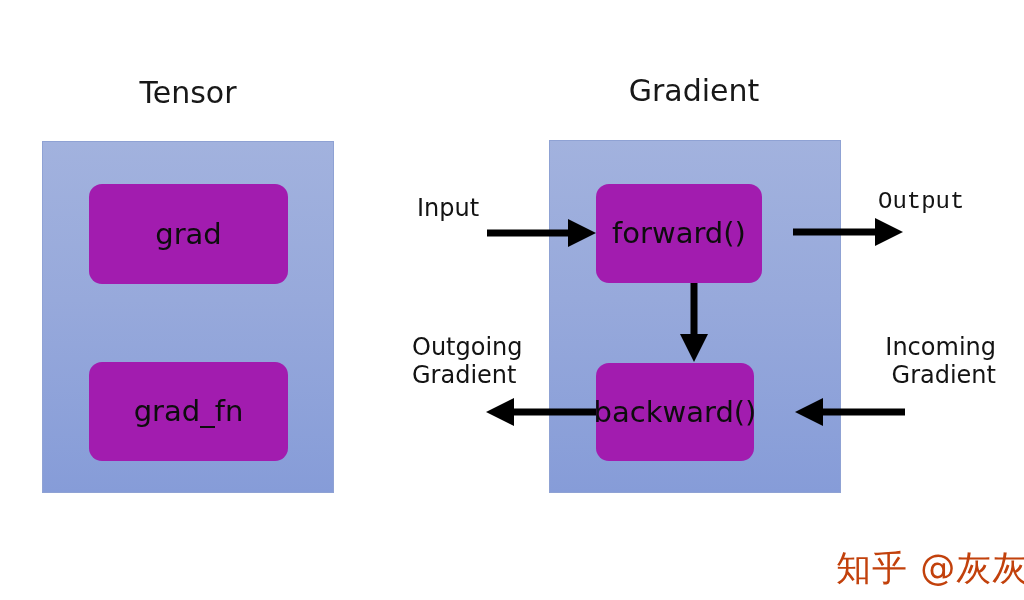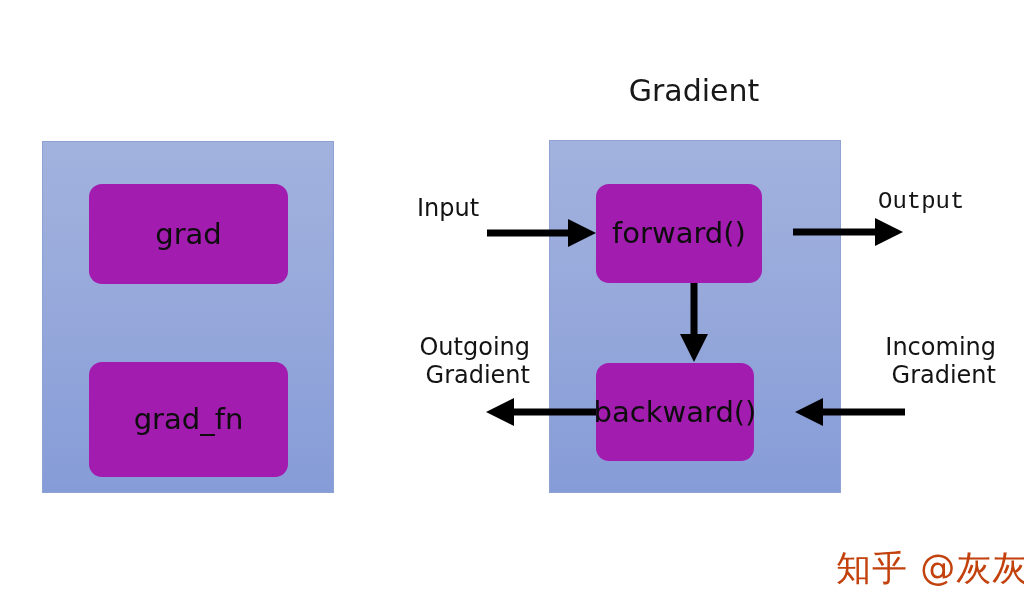--- a/index.html
+++ b/index.html
@@ -49,35 +49,35 @@
     align-items: center;
     justify-content: center;
   }
   .card-label {
     font-size: 29px;
     color: #0d0d0d;
     line-height: 1;
     white-space: nowrap;
   }
   #card-grad     { left: 89px;  top: 184px; width: 199px; height: 100px; }
-  #card-grad-fn  { left: 89px;  top: 362px; width: 199px; height: 115px;  }
+  #card-grad-fn  { left: 89px;  top: 362px; width: 199px; height: 99px;  }
   #card-forward  { left: 596px; top: 184px; width: 166px; height: 99px;  }
   #card-backward { left: 596px; top: 363px; width: 158px; height: 98px;  }
 
   
   .flow-label {
     position: absolute;
     font-size: 24px;
     color: #131313;
     line-height: 1.16;
     white-space: pre-line;
   }
   #label-input     { left: 417px; top: 195px; text-align: right;  }
   #label-output    { left: 878px; top: 188px; text-align: left; font-family: Liberation Mono, monospace;  }
-  #label-outgoing  { left: 412px; top: 334px; text-align: right; width: 118px; }
+  #label-outgoing  { left: 412px; top: 334px; text-align: left; width: 118px; }
   #label-incoming  { left: 878px; top: 334px; text-align: right; width: 118px; }
 
   
   #arrow-layer {
     position: absolute;
     left: 0; top: 0;
     width: 1024px;
     height: 600px;
     pointer-events: none;
   }
@@ -92,20 +92,21 @@
     letter-spacing: 1px;
     white-space: nowrap;
     font-family: "DejaVu Sans", "Liberation Sans", sans-serif;
   }
 </style>
 </head>
 <body>
 
 <div id="canvas">
 
+  <div class="section-title" id="tensor-title">Tensor</div>
 
   <div class="container-box" id="tensor-box"></div>
 
   <div class="card" id="card-grad">
     <span class="card-label">grad</span>
   </div>
 
   <div class="card" id="card-grad-fn">
     <span class="card-label">grad_fn</span>
   </div>

